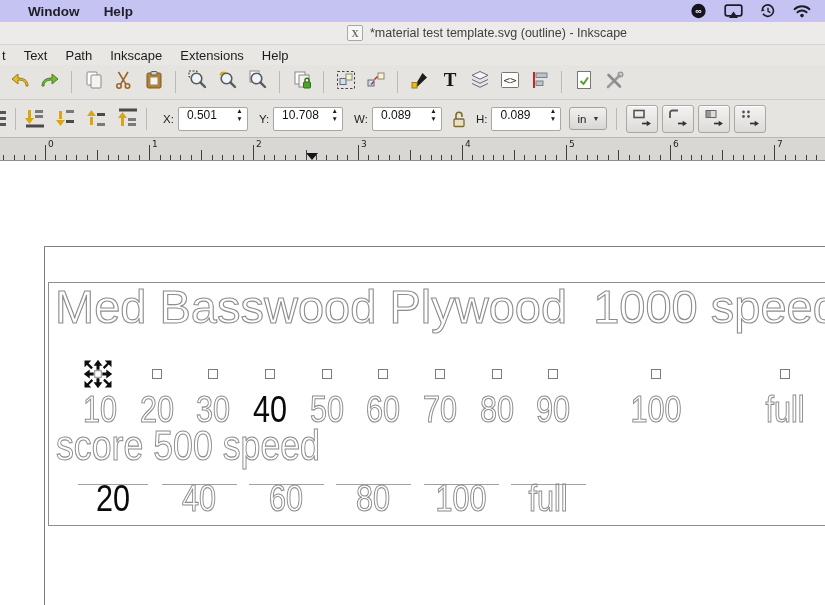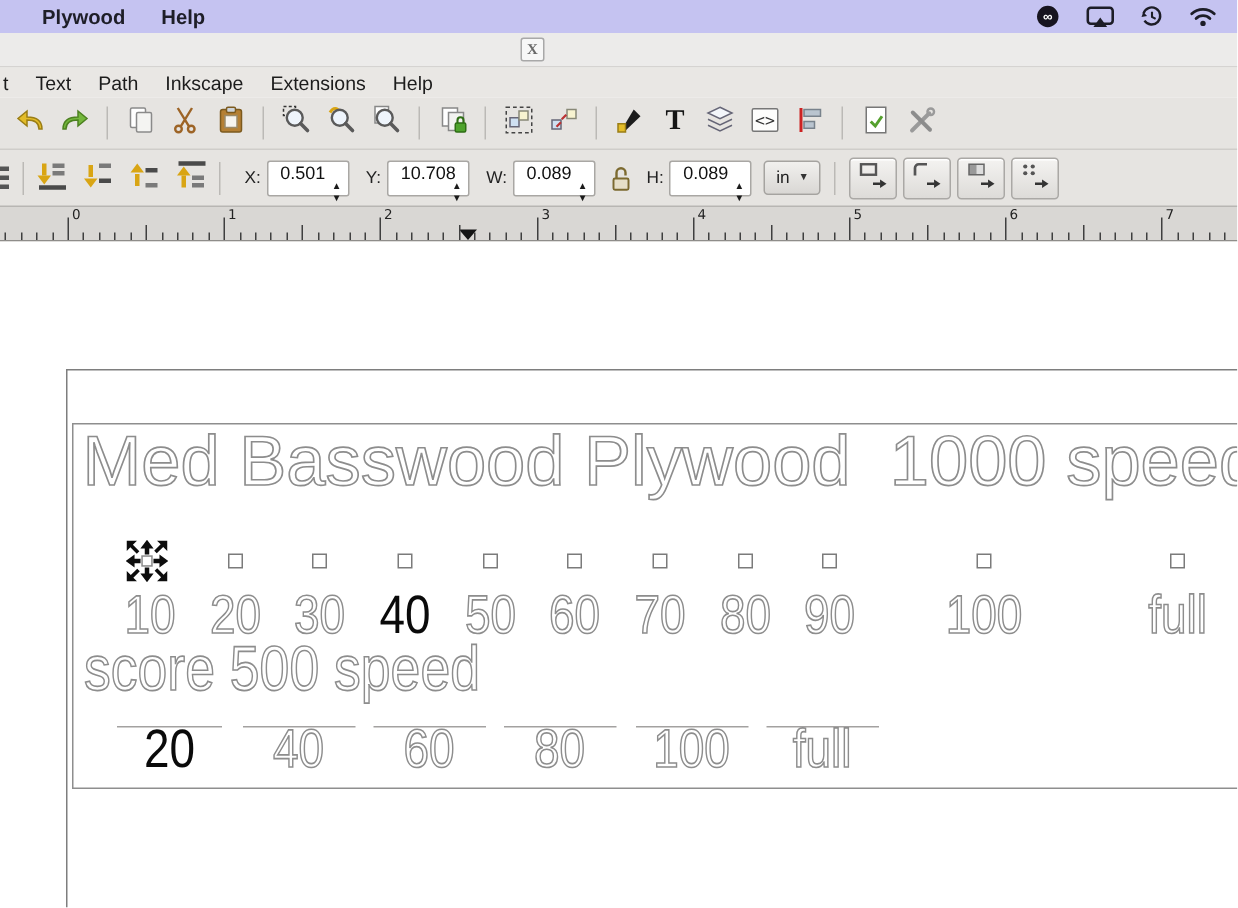--- a/index.html
+++ b/index.html
@@ -28,21 +28,21 @@
   
   .toolbar{background:#e6e4e1;display:flex;align-items:center;}
   .cmdbar{height:34px;border-bottom:1px solid #cfcdca;padding-left:6px;gap:3px;}
   .tbtn{width:27px;height:27px;display:grid;place-items:center;border-radius:3px;flex:0 0 auto;}
   .tsep{width:1px;height:22px;background:#bbb9b6;margin:0 5px;flex:0 0 auto;}
 
   .selbar{height:37px;border-bottom:1px solid #b8b6b3;font-size:11.5px;color:#222;}
   .clip-icon{width:10px;height:24px;overflow:hidden;flex:0 0 auto;}
   .clip-icon svg{margin-left:-13px;display:block;}
   .fld-label{margin:0 4px 0 11px;}
-  .spin{display:flex;align-items:flex-end;border:1px solid #a9a7a4;background:#fff;border-radius:2px;height:22px;flex-direction:column;}
+  .spin{display:flex;align-items:flex-start;border:1px solid #a9a7a4;background:#fff;border-radius:2px;height:22px;}
   .spin input{width:45px;border:0;outline:none;background:transparent;font-size:12px;color:#111;
               padding:0 0 0 8px;font-family:"Liberation Sans",sans-serif;}
   .spin-btns{width:15px;display:flex;flex-direction:column;align-items:center;justify-content:center;
              gap:2px;font-size:6.5px;color:#1a1a1a;line-height:1;cursor:default;}
   .lockwrap{margin:0 9px;display:grid;place-items:center;}
   .unit-dd{height:21px;margin-left:8px;padding:0 7px;background:linear-gradient(#f1f0ee,#d9d7d4);
            border:1px solid #a5a3a0;border-radius:3px;display:flex;align-items:center;gap:6px;font-size:11.5px;}
   .dd-arrow{font-size:7px;color:#333;}
   .togglebtn{width:30px;height:26px;margin-right:4px;border:1px solid #aaa8a5;border-radius:3px;
              background:linear-gradient(#f4f3f1,#dddbd8);box-shadow:inset 0 1px 0 #fff;
@@ -71,21 +71,21 @@
                  transform:scaleX(0.85);transform-origin:left top;white-space:pre;}
   .sline{position:absolute;top:323px;height:1px;background:#a3a1a0;}
 </style>
 </head>
 <body>
 
 <div class="screen">
 
   <div class="macbar">
     <div id="macMenus" style="display:flex;">
-        <span class="mac-item">Plywood</span>
+        <span class="mac-item">Window</span>
         <span class="mac-item">Help</span>
       </div>
     <div class="mac-status">
       <span>
         <svg width="17" height="16" viewBox="0 0 18 17">
             <circle cx="9" cy="8.5" r="7.6" fill="#17141f"></circle>
             <text x="9" y="11.6" text-anchor="middle" font-size="9.5" fill="#fff" font-weight="bold">∞</text>
           </svg>
       </span>
       <span>
@@ -106,20 +106,21 @@
             <path d="M1.5 5.2C5.6 1.3 12.4 1.3 16.5 5.2" fill="none" stroke="#1d1d27" stroke-width="1.9" stroke-linecap="round"></path>
             <path d="M4.4 8.3c2.6-2.5 6.6-2.5 9.2 0" fill="none" stroke="#1d1d27" stroke-width="1.9" stroke-linecap="round"></path>
             <circle cx="9" cy="11.6" r="1.8" fill="#1d1d27"></circle>
           </svg>
       </span>
     </div>
   </div>
 
   <div class="titlebar">
     <span class="xicon">X</span>
+    <span>*material test template.svg (outline) - Inkscape</span>
   </div>
 
   <div class="menubar" id="inkMenus">
       <span class="menu-item">t</span>
       <span class="menu-item">Text</span>
       <span class="menu-item">Path</span>
       <span class="menu-item">Inkscape</span>
       <span class="menu-item">Extensions</span>
       <span class="menu-item">Help</span>
     </div>

